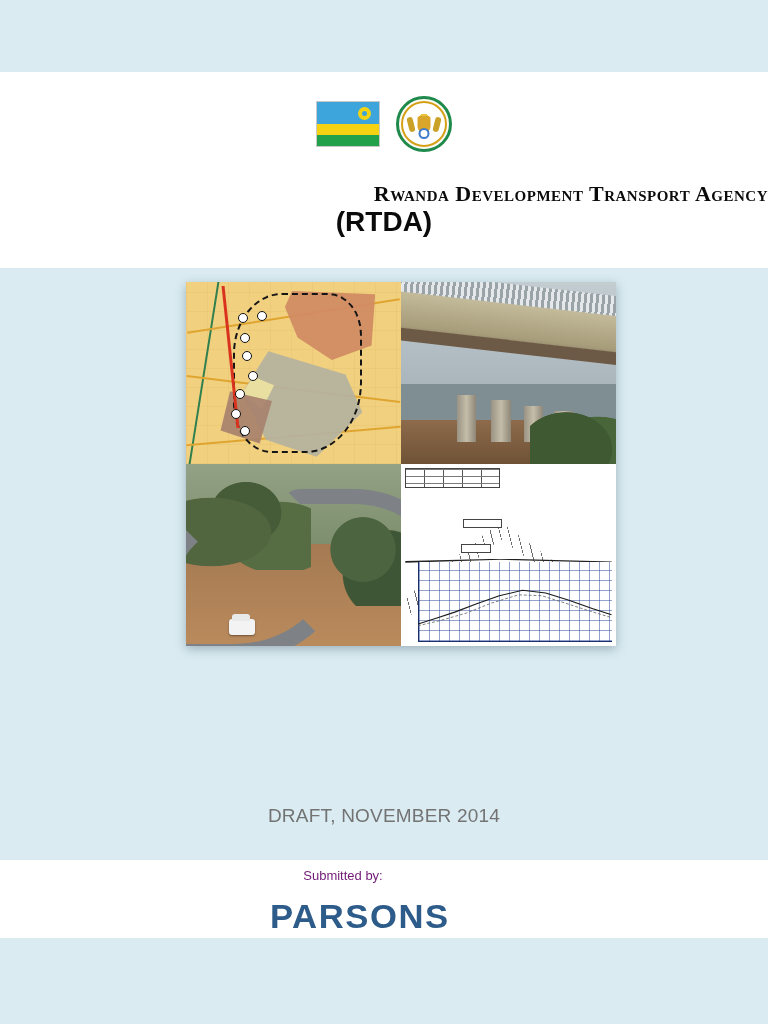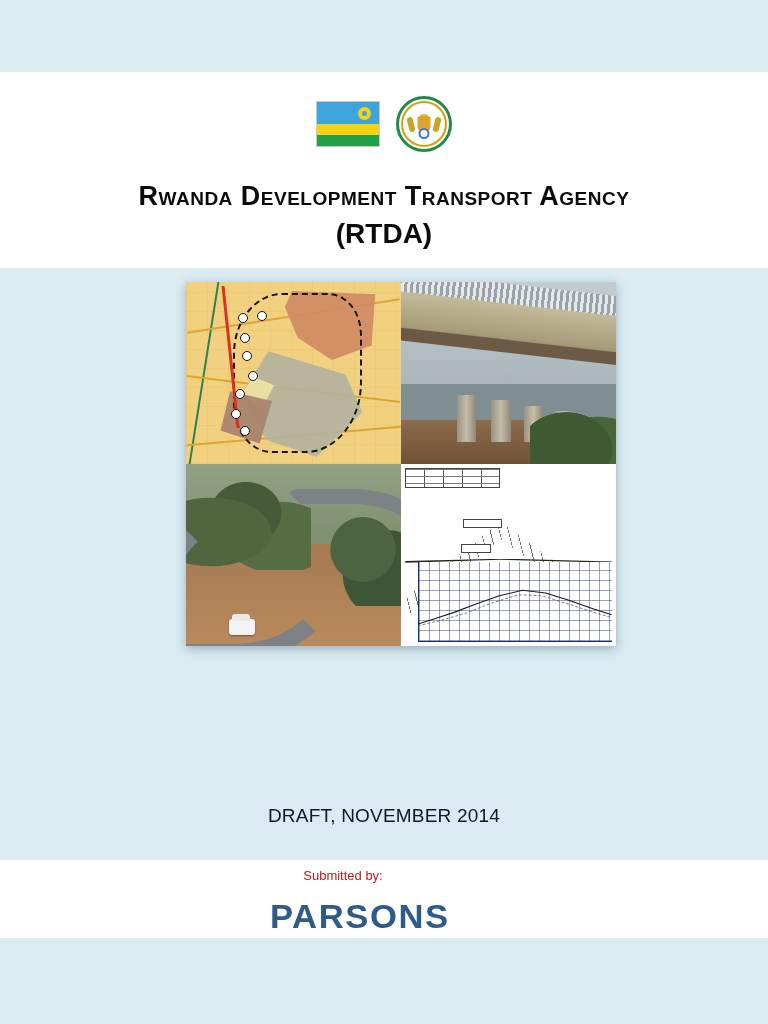--- a/index.html
+++ b/index.html
@@ -93,31 +93,31 @@
   .emblem .sunrays {
     position:absolute; left:50%; top:2px; transform:translateX(-50%);
     width:18px; height:7px;
     background:
       radial-gradient(circle at 50% 100%, #e8c23a 0 45%, transparent 46%);
   }
 
   
   .agency-name {
     position:absolute; top:182px; left:0; width:768px;
-    text-align:center;
-    font-family:Liberation Sans, sans-serif;
-    font-size:27px;
+    text-align:right;
+    font-family:Liberation Serif, serif;
+    font-size:22px;
     font-weight:bold;
     font-variant:small-caps;
     letter-spacing:0.5px;
     color:#0b0b0b;
     line-height:1.05;
   }
   .agency-abbrev {
-    position:absolute; top:218px; left:0; width:768px;
+    position:absolute; top:206px; left:0; width:768px;
     text-align:center;
     font-size:28px;
     font-weight:bold;
     color:#0b0b0b;
   }
 
   
   .collage {
     position:absolute;
     left:186px; top:282px;
@@ -344,33 +344,33 @@
     color:#7c2d9e;
     font-size:38px;
     font-weight:bold;
     letter-spacing:1px;
     line-height:1.28;
   }
 
   .draft-date {
     position:absolute; top:805px; left:0; width:768px;
     text-align:center;
-    color:#0f172a;
+    color:#737373;
     font-size:19px;
     font-weight:normal;
     letter-spacing:0.2px;
   }
 
   
   .submitted-by {
     position:absolute; top:868px; left:0; width:768px;
     text-align:center;
     padding-right:82px;
     font-size:13px;
-    color:#b91c1c;
+    color:#701a75;
   }
   .parsons-logo {
     position:absolute; top:898px; left:0; width:768px;
     text-align:center;
     padding-right:46px;
     font-size:33px;
     font-weight:bold;
     color:#2e5c8a;
     letter-spacing:1.5px;
     transform:scaleX(1.05);

